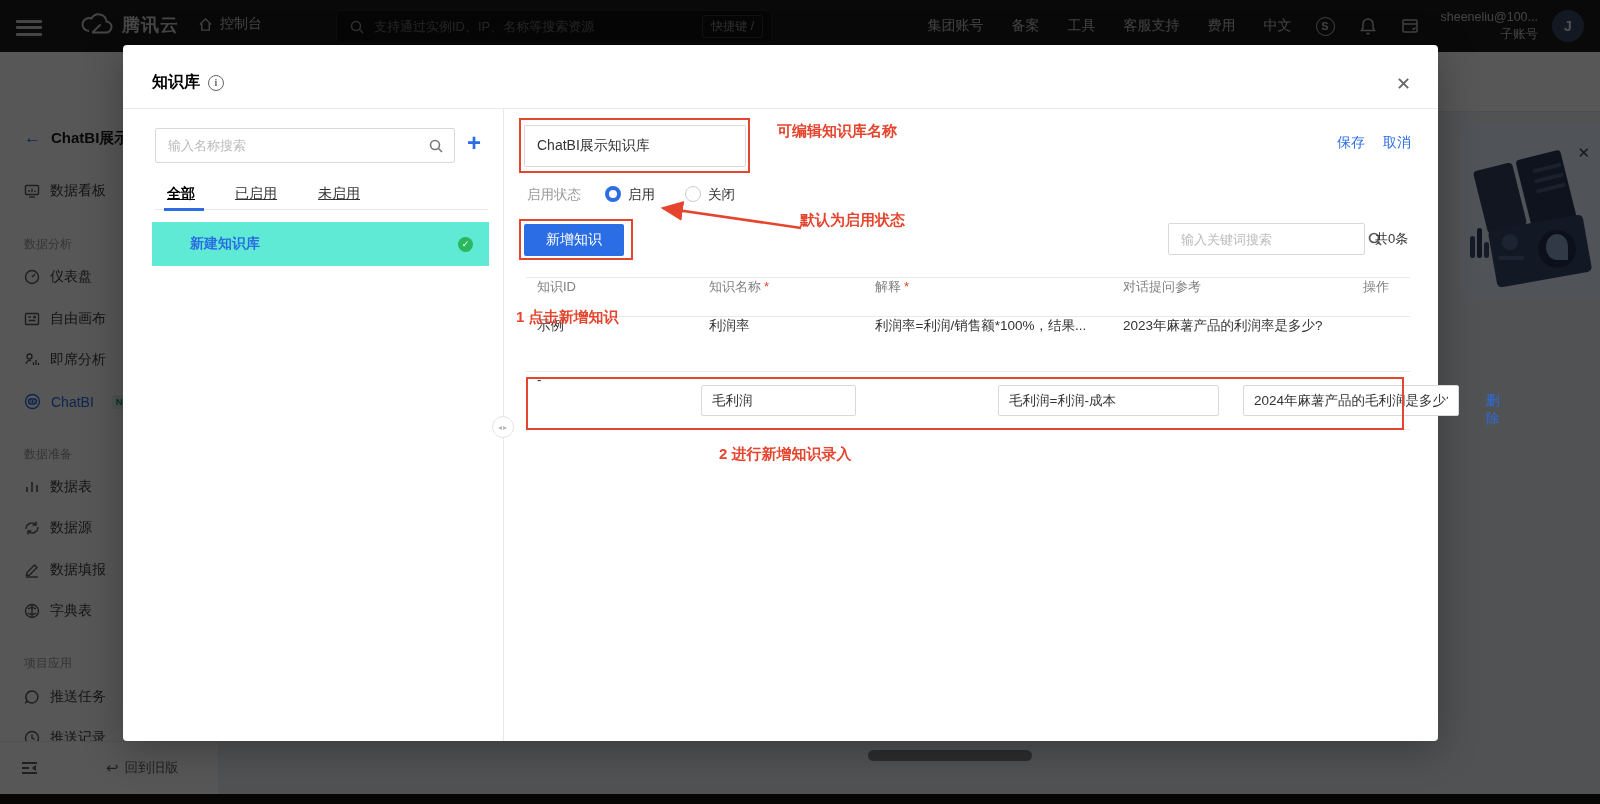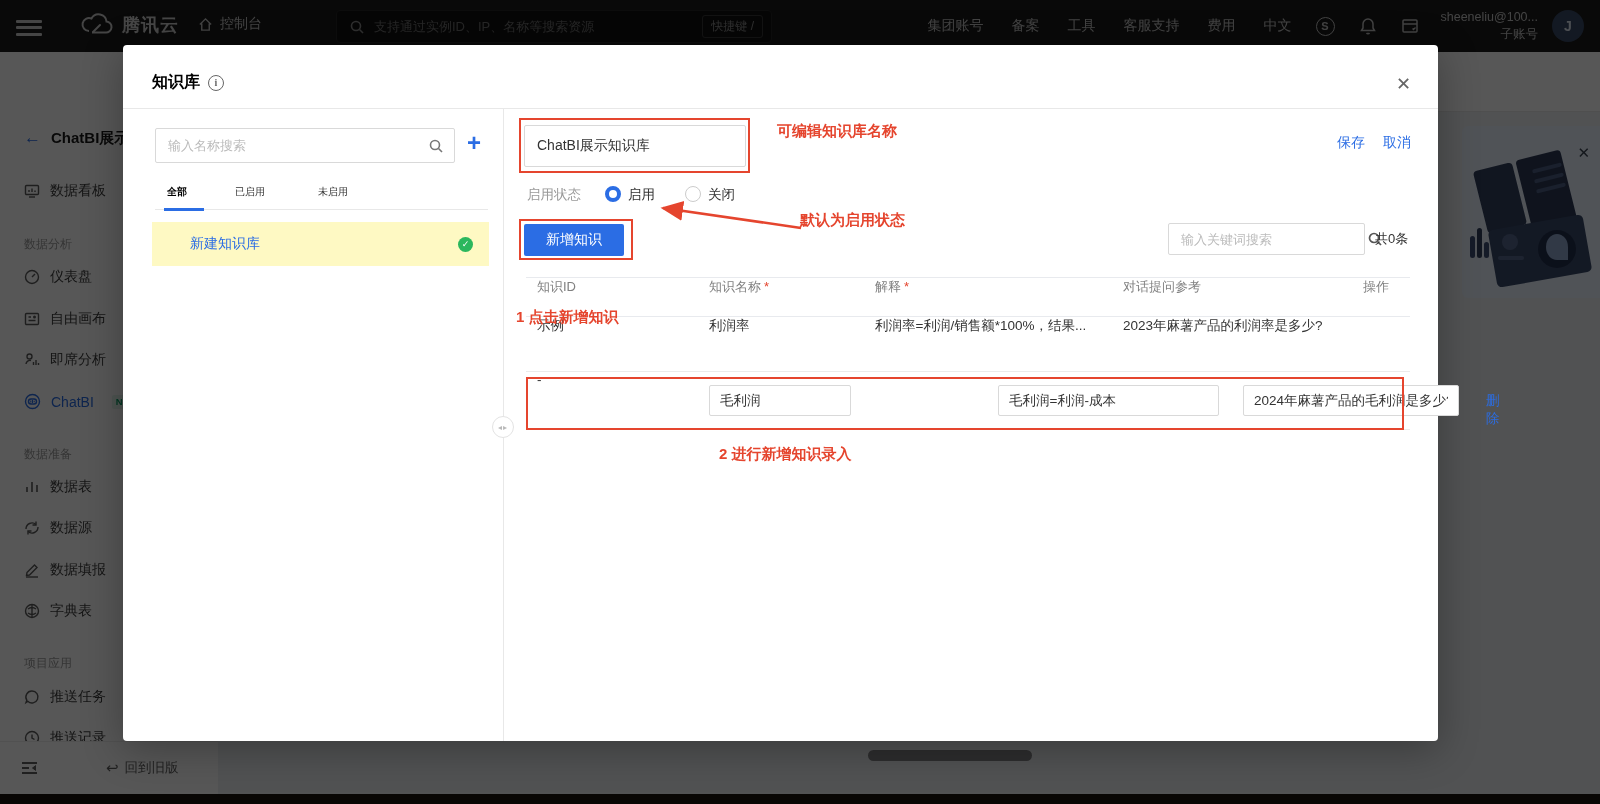--- a/index.html
+++ b/index.html
@@ -60,25 +60,25 @@
   .m-handle { position:absolute; left:369px; top:371px; width:22px; height:22px; background:#fff; border:1px solid #e3e3e3; border-radius:50%; color:#b9b9b9; font-size:8px; display:flex; align-items:center; justify-content:center; letter-spacing:1px; cursor:pointer; z-index:2; }
 
   .search-box { display:flex; align-items:center; border:1px solid #d9d9d9; border-radius:2px; background:#fff; }
   .search-box input { border:0; outline:0; flex:1; font-size:13px; color:#333; padding:0 0 0 12px; height:100%; background:transparent; font-family:inherit; }
   .search-box input::placeholder { color:#bbb; }
   .search-box .mag { margin:0 10px; flex:0 0 auto; color:#777; cursor:pointer; }
 
   .l-search { position:absolute; left:32px; top:83px; width:300px; height:35px; }
   .l-plus { position:absolute; left:344px; top:86px; color:#2b6de4; font-size:24px; font-weight:bold; cursor:pointer; line-height:1; }
   .tabs { position:absolute; left:32px; top:140px; width:333px; }
-  .tab { position:absolute; top:0; font-size:10px; color:#333; cursor:pointer; }
+  .tab { position:absolute; top:0; font-size:14px; color:#333; cursor:pointer;text-decoration:underline; }
   .tab.active { font-weight:bold; color:#000; }
   .tab-line { position:absolute; left:0; top:24px; width:333px; height:1px; background:#e8e8e8; }
   .tab-ink { position:absolute; left:9px; top:23px; width:40px; height:2.5px; background:#2b6de4; }
-  .l-item { position:absolute; left:29px; top:177px; width:337px; height:44px; background:#fef9c3; display:flex; align-items:center; cursor:pointer; }
+  .l-item { position:absolute; left:29px; top:177px; width:337px; height:44px; background:#5eead4; display:flex; align-items:center; cursor:pointer;font-weight:bold; }
   .l-item .name { margin-left:38px; font-size:14px; color:#2b6de4; flex:1; }
   .ok-dot { width:15px; height:15px; border-radius:50%; background:#2bb75d; color:#fff; font-size:9px; display:flex; align-items:center; justify-content:center; margin-right:16px; }
 
   .name-input { position:absolute; left:401px; top:80px; width:222px; height:42px; border:1px solid #d9d9d9; border-radius:2px; font-size:14px; color:#333; padding:0 12px; outline:none; font-family:inherit; }
   .savecancel { position:absolute; right:27px; top:89px; display:flex; gap:18px; font-size:14px; color:#2b6de4; }
   .savecancel span { cursor:pointer; }
   .status-row { position:absolute; left:404px; top:141px; height:20px; display:flex; align-items:flex-start; font-size:13.5px; }
   .status-row .lbl { color:#999; margin-right:24px; }
   .radio { width:16px; height:16px; border-radius:50%; margin-right:7px; cursor:pointer; }
   .radio.on { border:4.5px solid #2b6de4; background:#fff; }
@@ -89,21 +89,21 @@
   .r-count { position:absolute; left:1252px; top:185px; font-size:13px; color:#333; }
 
   .ktable { position:absolute; left:403px; top:232px; width:884px; font-size:13.5px; }
   .krow { display:flex; align-items:flex-start; }
   .khead { height:40px; color:#808080; border-top:1px solid #e8eaee; border-bottom:1px solid #e8eaee; font-size:13px; }
   .kr1 { height:55px; color:#333; border-bottom:1px solid #ebebeb; }
   .kr2 { height:58px; color:#333; border-bottom:1px solid #ebebeb; position:relative; }
   .c1{width:176px;padding-left:11px;} .c2{width:166px;padding-left:7px;} .c3{width:248px;padding-left:7px;} .c4{width:240px;padding-left:7px;} .c5{width:54px;padding-left:7px;}
   .req { color:#e5452e; margin-left:3px; }
   .cell-input { height:31px; border:1px solid #d9d9d9; border-radius:2px; font-size:13.5px; color:#333; padding:0 10px; outline:none; font-family:inherit; }
-  .kr2 .in1 { position:absolute; left:183px; top:13px; width:142px; }
+  .kr2 .in1 { position:absolute; left:175px; top:13px; width:155px; }
   .kr2 .in2 { position:absolute; left:472px; top:13px; width:221px; }
   .kr2 .in3 { position:absolute; left:717px; top:13px; width:216px; }
   .del-link { position:absolute; left:960px; top:20px; color:#2b6de4; font-size:13.5px; cursor:pointer; }
 
   
   .anno { color:#e5452e; position:absolute; z-index:3; }
   .anno-box { position:absolute; border:2px solid #e5452e; z-index:3; pointer-events:none; }
   .rb1 { left:396px; top:73px; width:231px; height:55px; }
   .rb2 { left:396px; top:174px; width:114px; height:41px; }
   .rb3 { left:403px; top:332px; width:878px; height:53px; }

